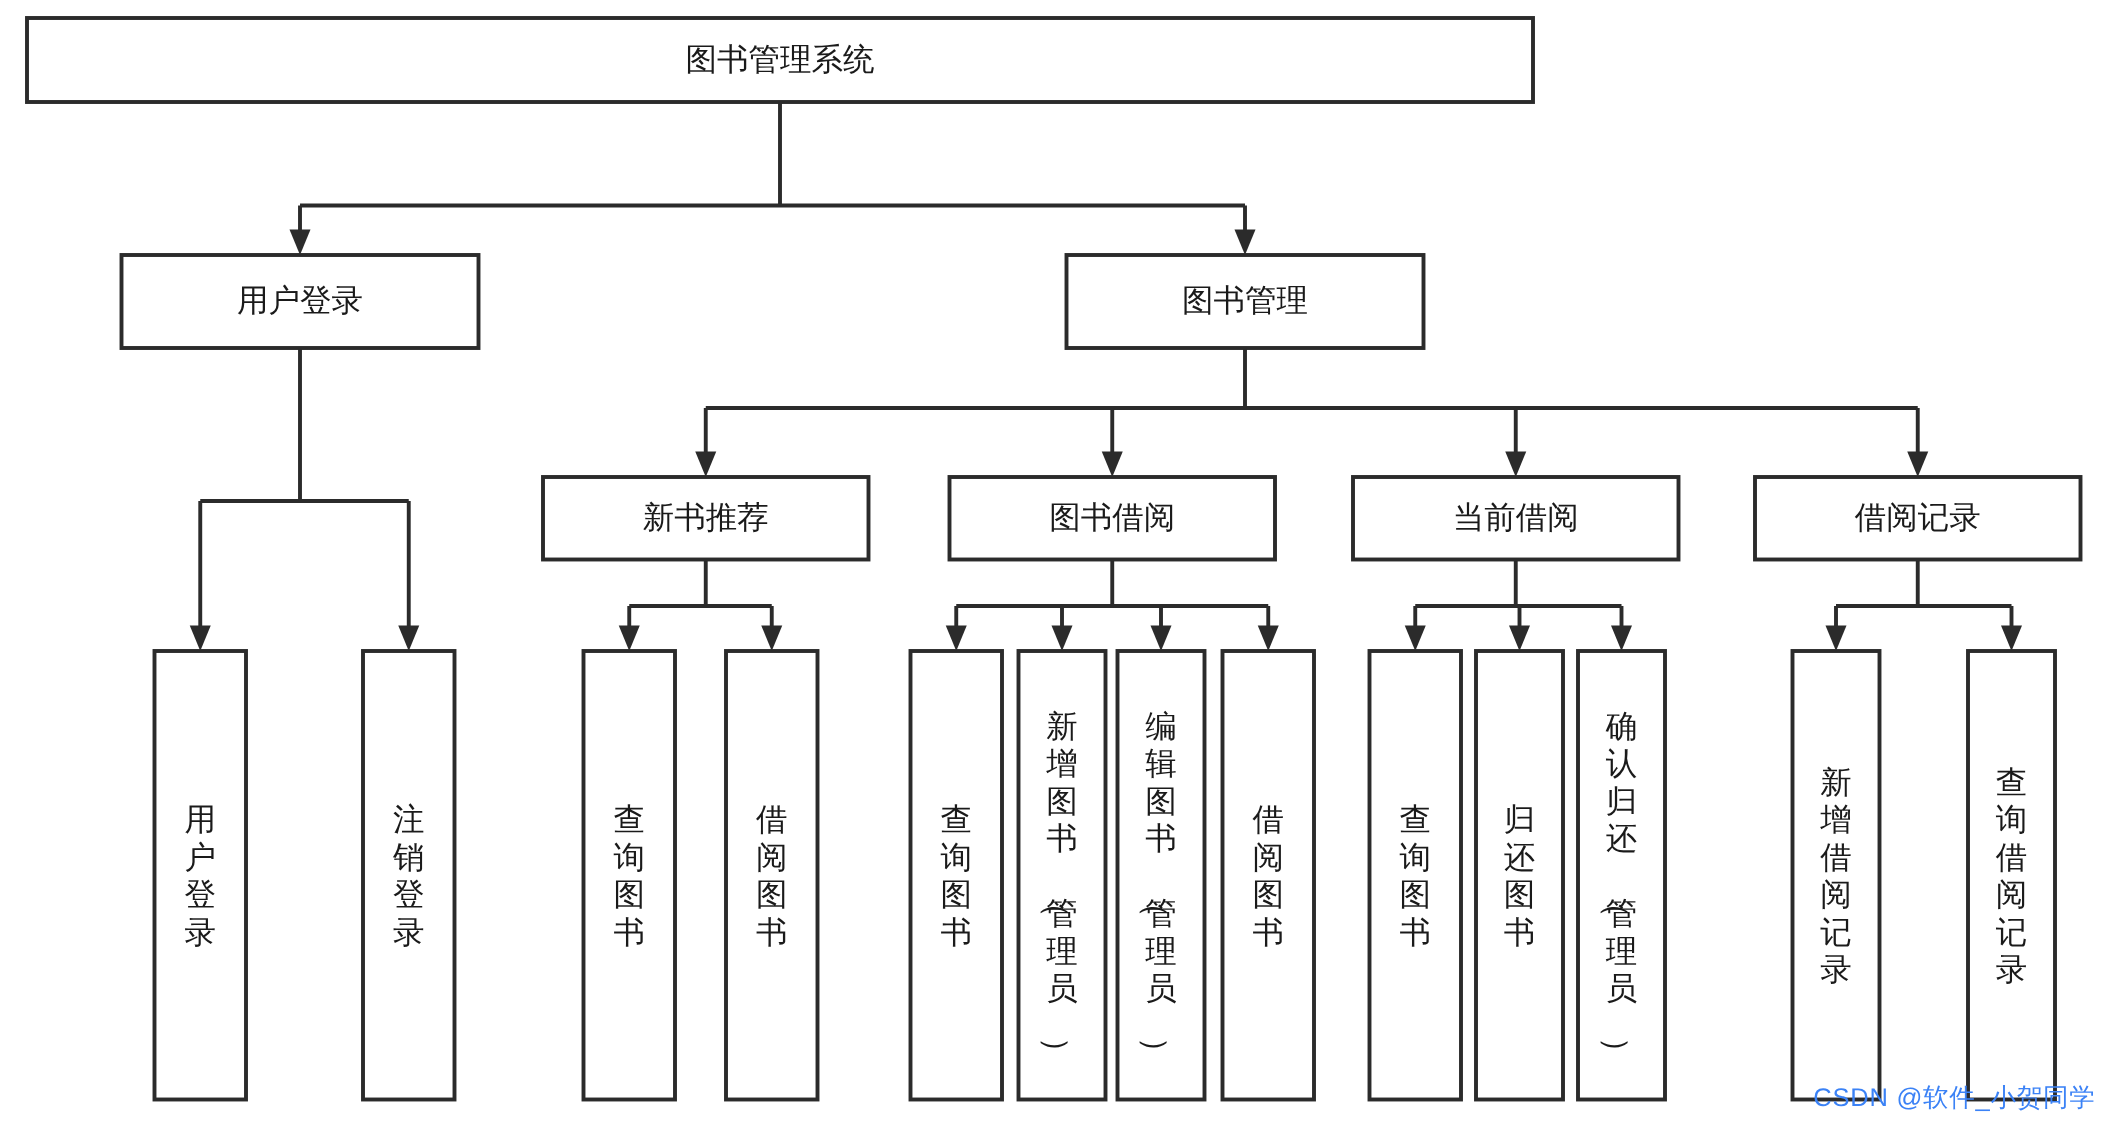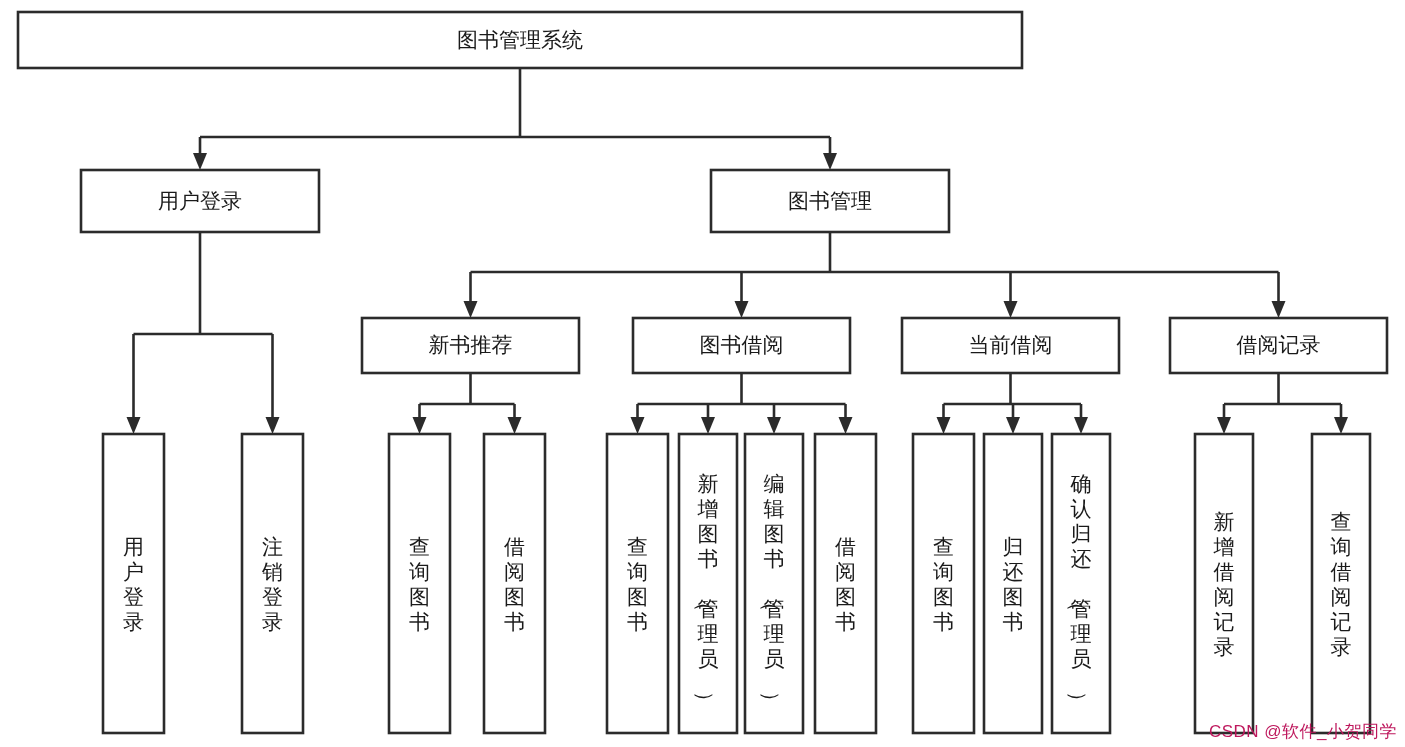--- a/index.html
+++ b/index.html
@@ -53,21 +53,21 @@
     font-size: 21px;
     fill: #1a1a1a;
     text-anchor: middle;
   }
   .watermark {
     position: absolute;
     right: 8px;
     bottom: 4px;
     font-family: "Liberation Sans", "DejaVu Sans", sans-serif;
     font-size: 17px;
-    color: #be185d;
+    color: #3b82f6;
     white-space: nowrap;
     letter-spacing: 0.5px;
     user-select: none;
   }
 </style>
 </head>
 <body>
 
 <div id="diagram-root">
   <svg class="canvas" viewBox="0 0 1405 747" xmlns="http://www.w3.org/2000/svg">

